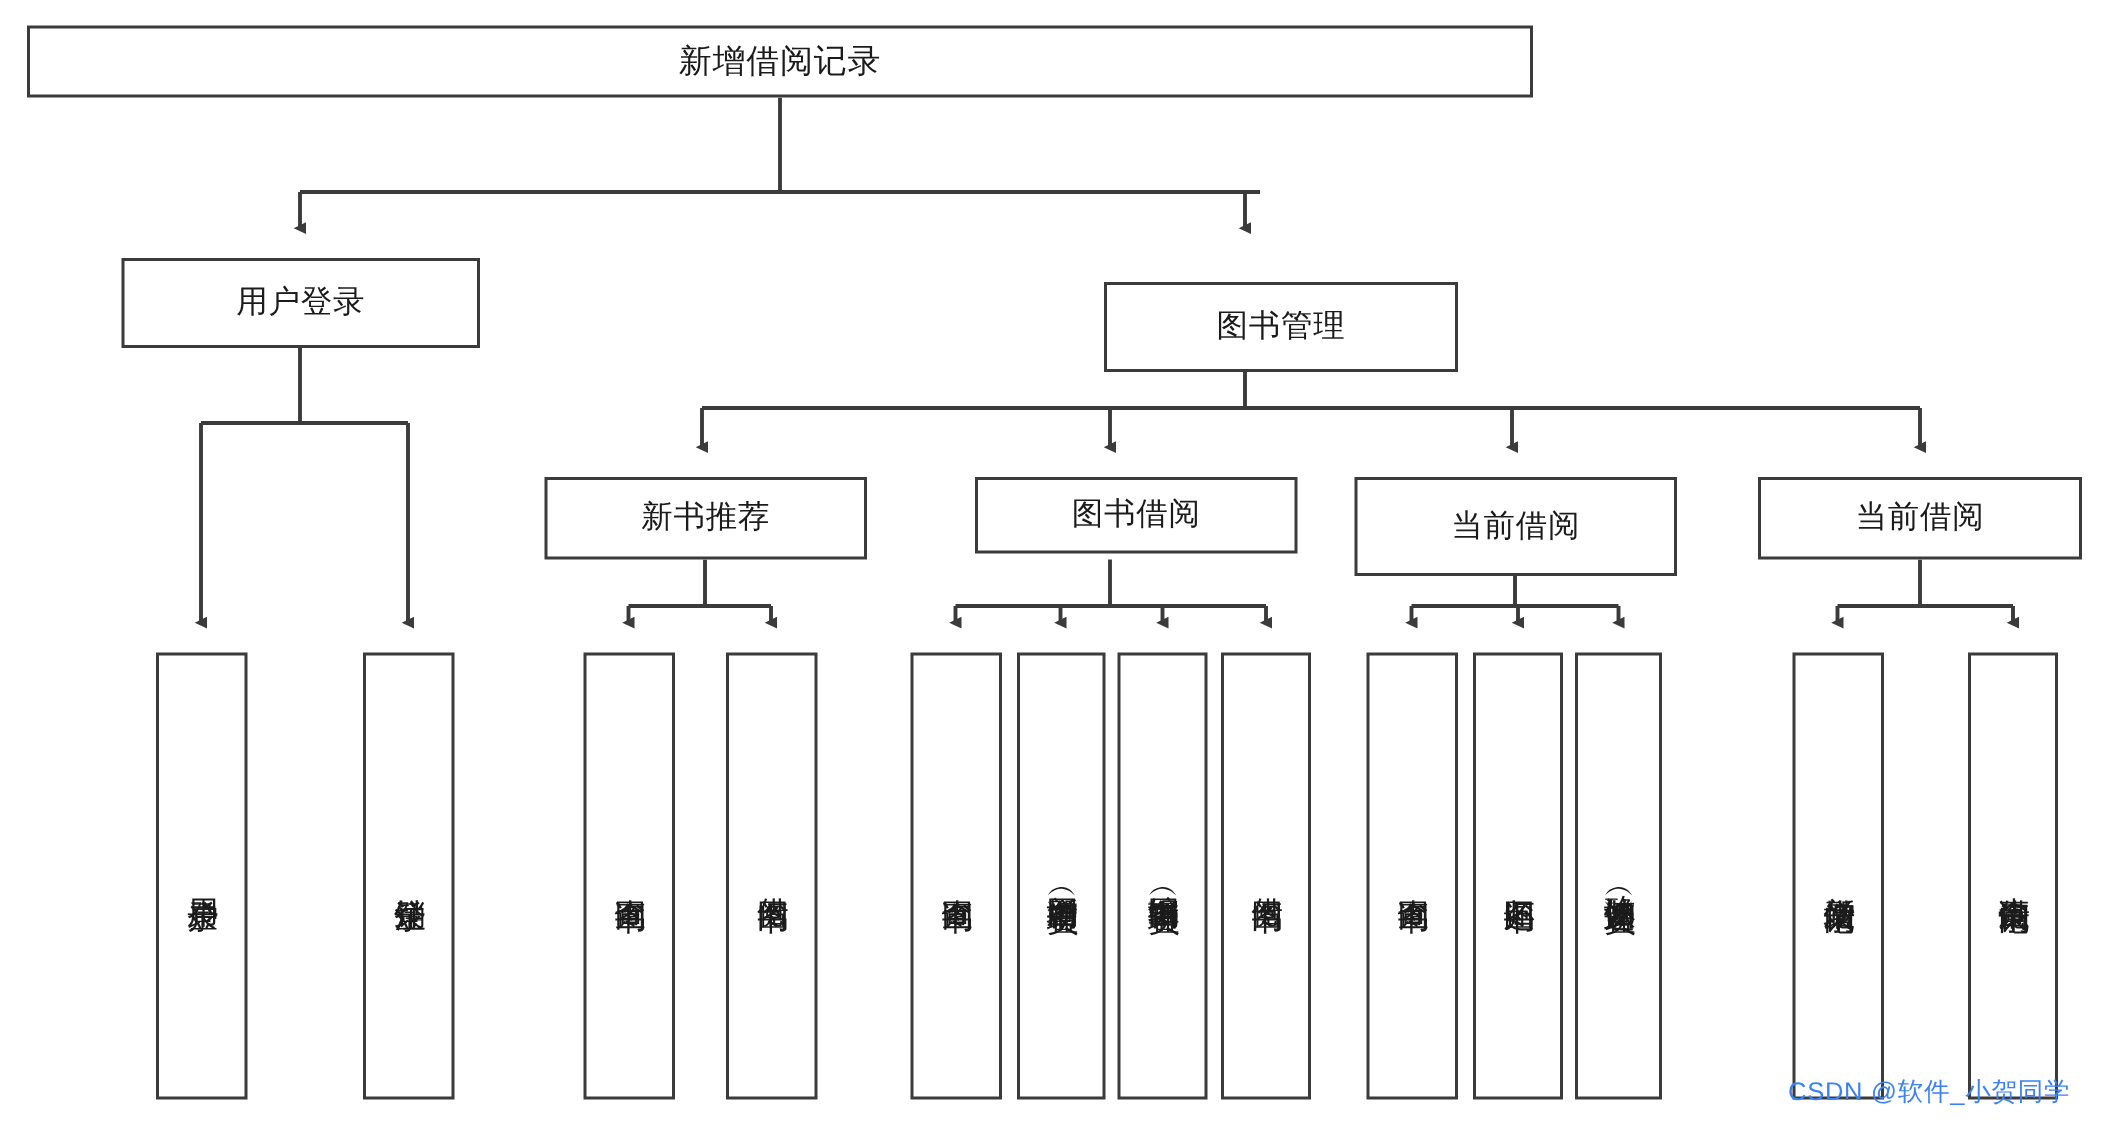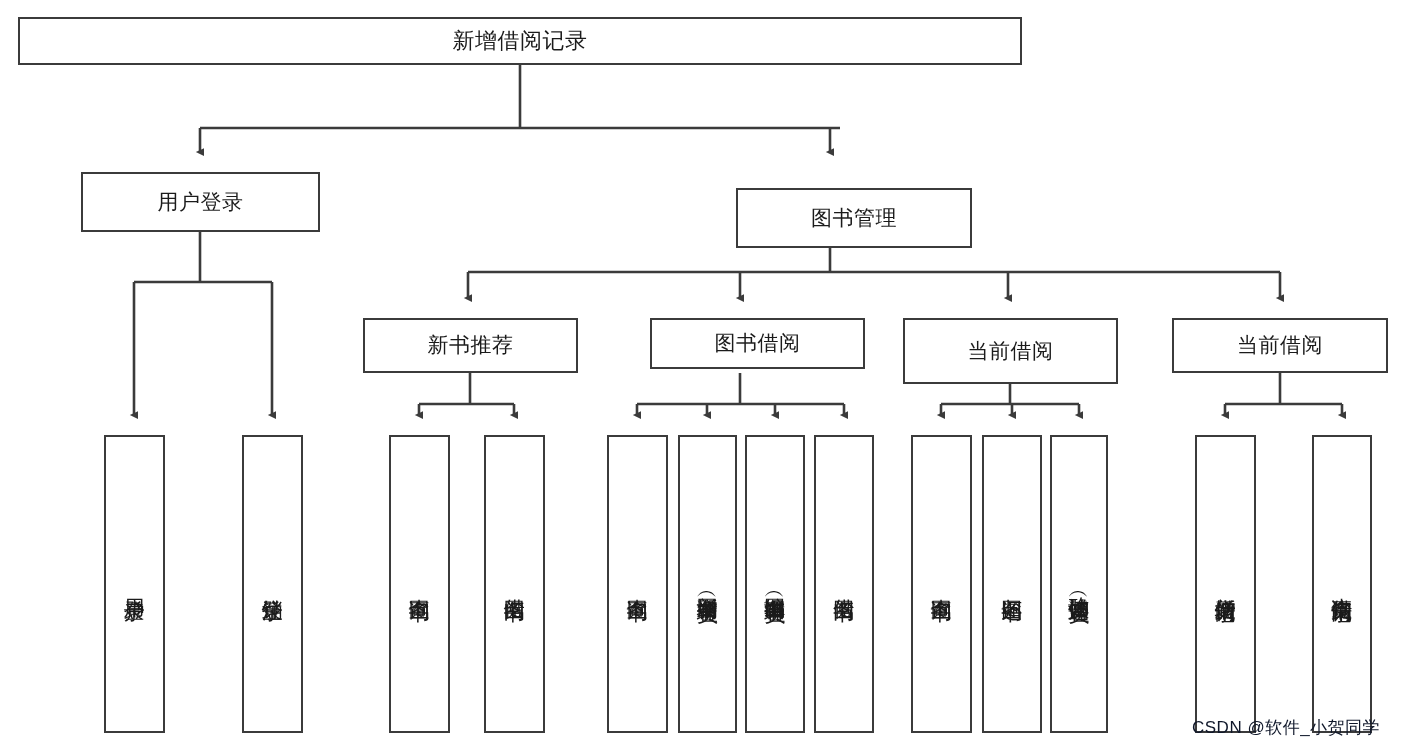--- a/index.html
+++ b/index.html
@@ -59,21 +59,21 @@
     font-size: 21px;
     line-height: 1.32;
     letter-spacing: 1px;
     color: #1b1b1b;
     white-space: nowrap;
     text-align: center;
   }
   .watermark {
     position: absolute;
     font-size: 17px;
-    color: #0f172a;
+    color: #3b82f6;
     white-space: nowrap;
     letter-spacing: 0.5px;
     pointer-events: none;
   }
 </style>
 </head>
 <body>
 
 <div id="diagram-root">
 

